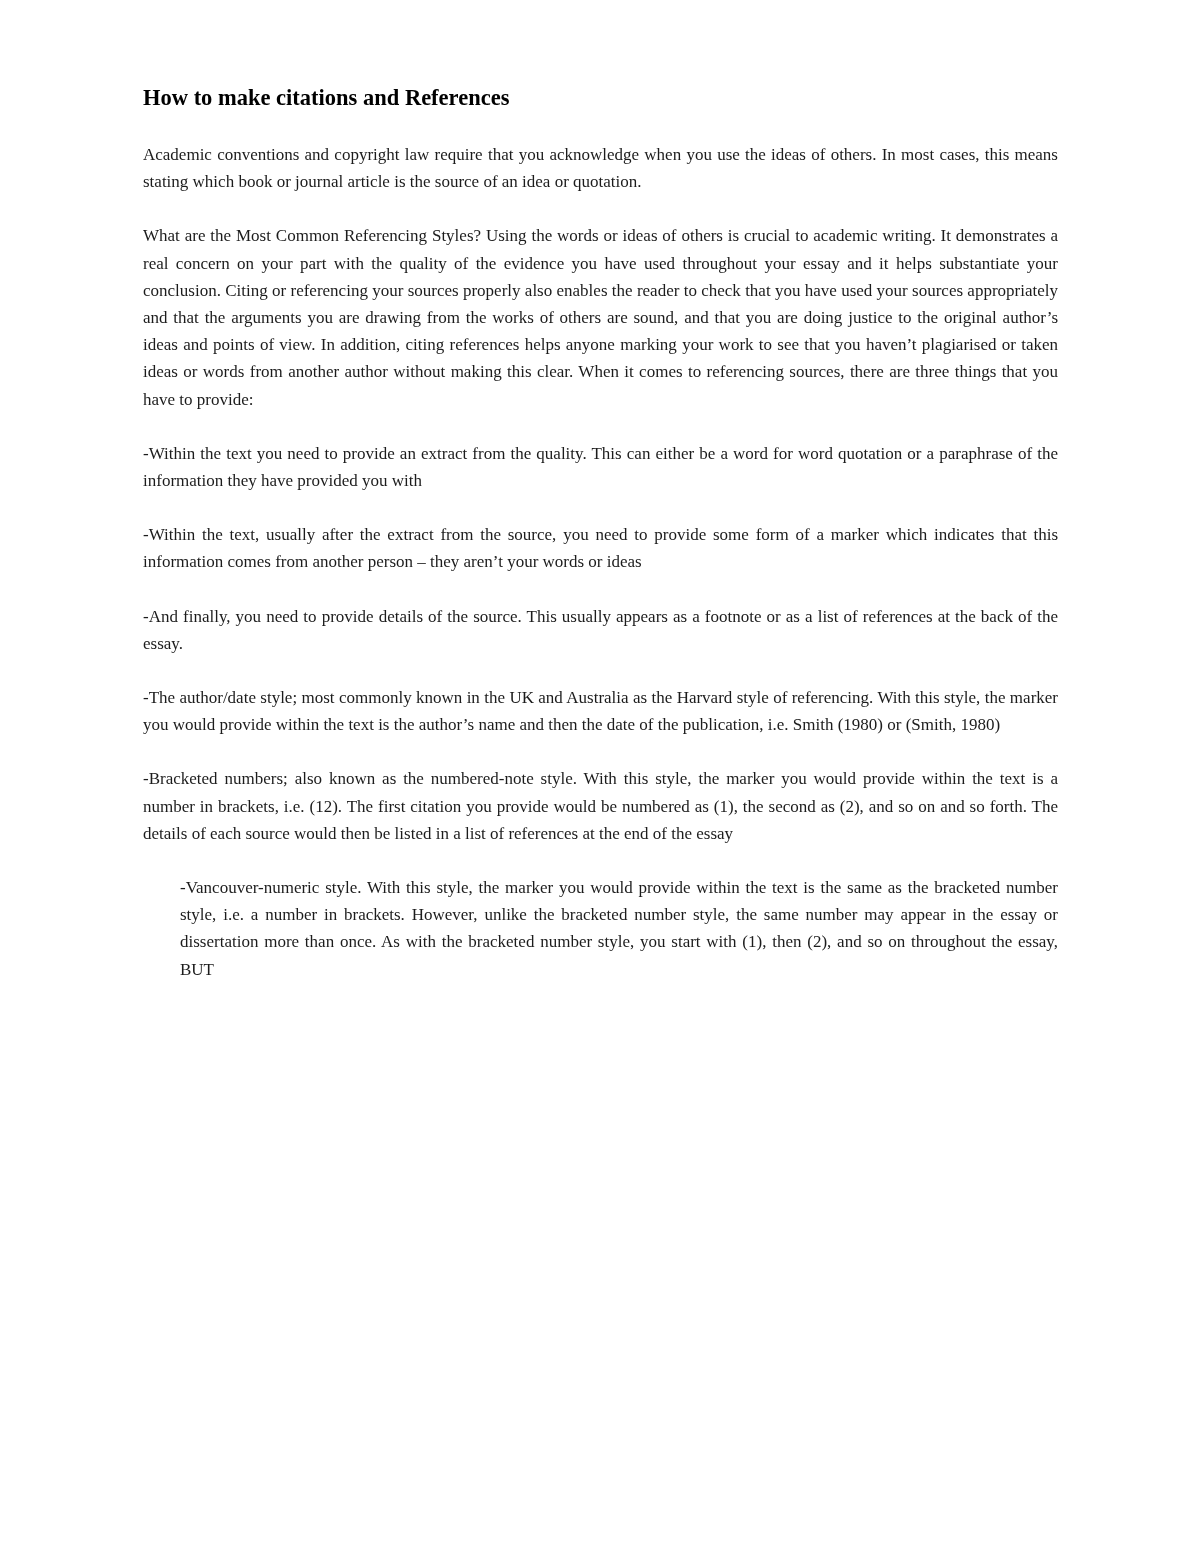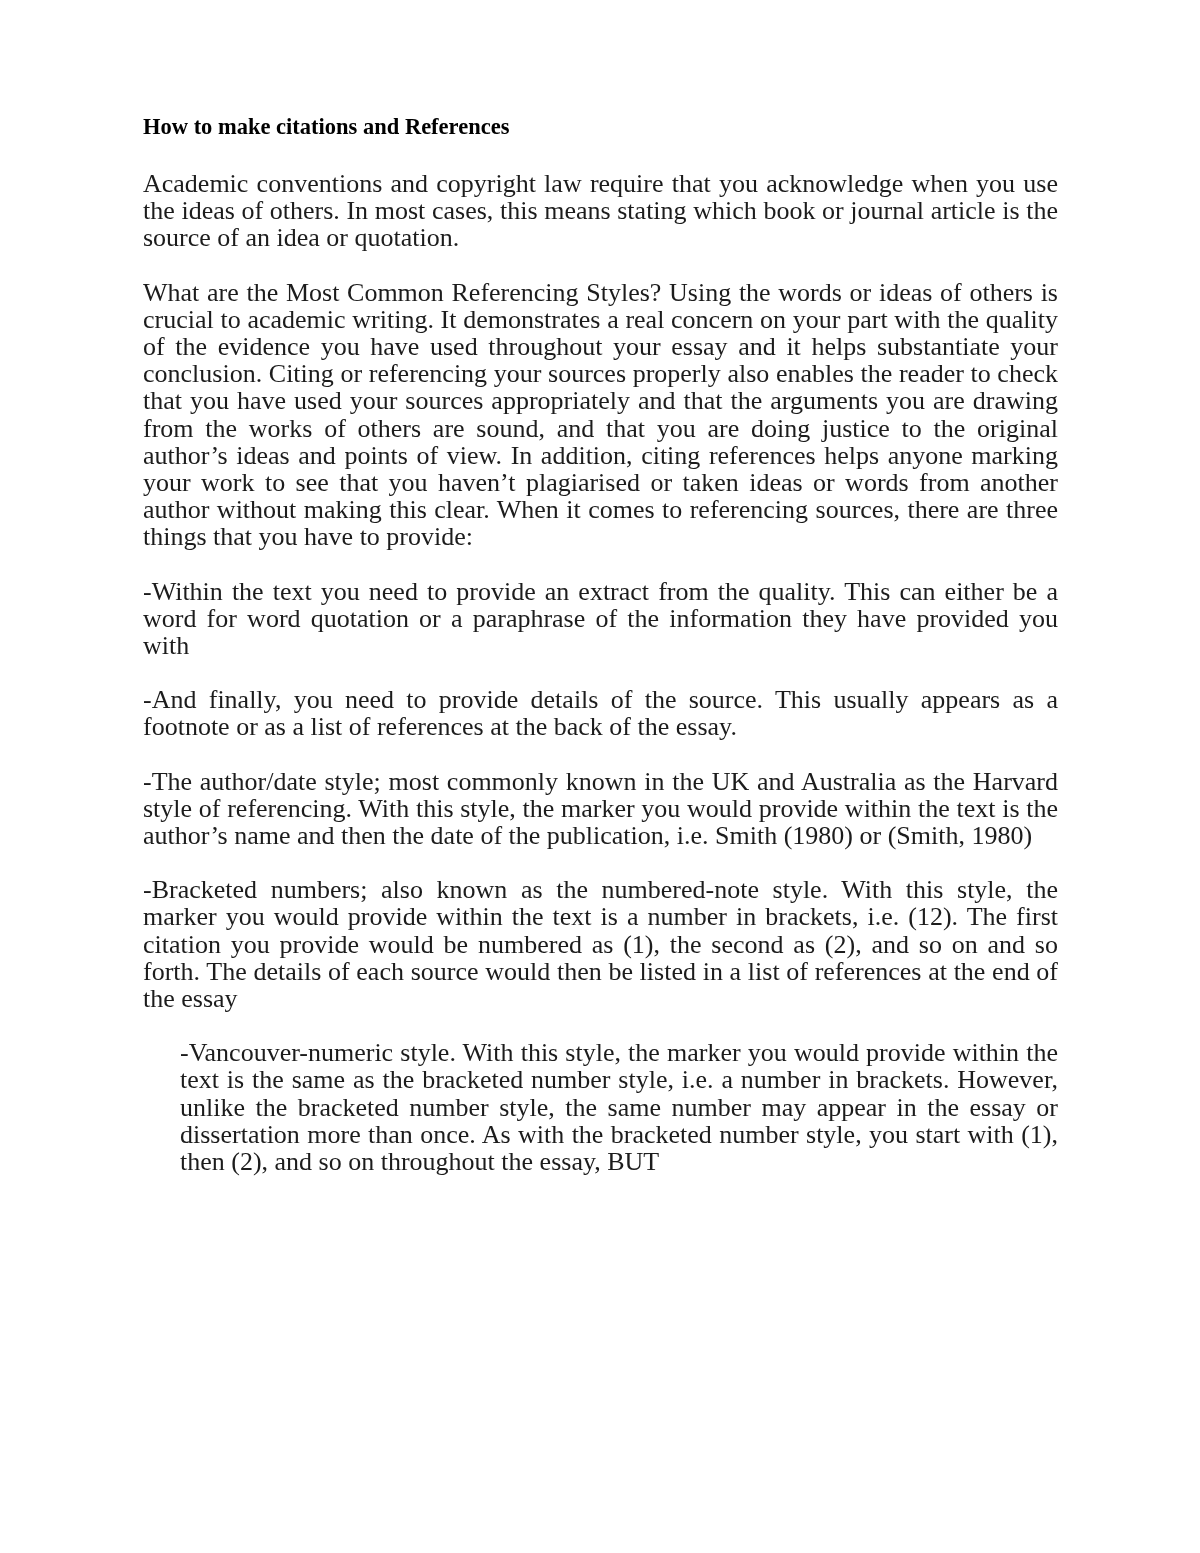--- a/index.html
+++ b/index.html
@@ -10,32 +10,32 @@
     width: 1200px;
     height: 1553px;
     background: #ffffff;
     font-family: "Liberation Serif", "DejaVu Serif", serif;
     color: #1c1c1c;
   }
   .page {
     box-sizing: border-box;
     width: 1200px;
     height: 1333px;
-    padding: 113px 142px 60px 143px;
+    padding: 84px 142px 60px 143px;
     background: #ffffff;
   }
   .title {
     font-size: 22.5px;
     font-weight: bold;
     color: #000000;
     margin: 0 0 30px 0;
     line-height: 27px;
   }
   .para {
-    font-size: 26px;
+    font-size: 17px;
     line-height: 27.2px;
     margin: 0 0 27px 0;
     text-align: justify;
     text-justify: inter-word;
     color: #1c1c1c;
   }
   .para:last-child {
     margin-bottom: 0;
     margin-left: 37px;
   }
@@ -45,20 +45,21 @@
 
 <div class="page">
   <h1 class="title">How to make citations and References</h1>
 
   <p class="para">Academic conventions and copyright law require that you acknowledge when you use the ideas of others. In most cases, this means stating which book or journal article is the source of an idea or quotation.</p>
 
   <p class="para">What are the Most Common Referencing Styles? Using the words or ideas of others is crucial to academic writing. It demonstrates a real concern on your part with the quality of the evidence you have used throughout your essay and it helps substantiate your conclusion. Citing or referencing your sources properly also enables the reader to check that you have used your sources appropriately and that the arguments you are drawing from the works of others are sound, and that you are doing justice to the original author’s ideas and points of view. In addition, citing references helps anyone marking your work to see that you haven’t plagiarised or taken ideas or words from another author without making this clear. When it comes to referencing sources, there are three things that you have to provide:</p>
 
   <p class="para">-Within the text you need to provide an extract from the quality. This can either be a word for word quotation or a paraphrase of the information they have provided you with</p>
 
+  <p class="para">-Within the text, usually after the extract from the source, you need to provide some form of a marker which indicates that this information comes from another person – they aren’t your words or ideas</p>
 
   <p class="para">-And finally, you need to provide details of the source. This usually appears as a footnote or as a list of references at the back of the essay.</p>
 
 
   <p class="para">-The author/date style; most commonly known in the UK and Australia as the Harvard style of referencing. With this style, the marker you would provide within the text is the author’s name and then the date of the publication, i.e. Smith (1980) or (Smith, 1980)</p>
 
 
   <p class="para">-Bracketed numbers; also known as the numbered-note style. With this style, the marker you would provide within the text is a number in brackets, i.e. (12). The first citation you provide would be numbered as (1), the second as (2), and so on and so forth. The details of each source would then be listed in a list of references at the end of the essay</p>
 
   <p class="para">-Vancouver-numeric style. With this style, the marker you would provide within the text is the same as the bracketed number style, i.e. a number in brackets. However, unlike the bracketed number style, the same number may appear in the essay or dissertation more than once. As with the bracketed number style, you start with (1), then (2), and so on throughout the essay, BUT</p>

